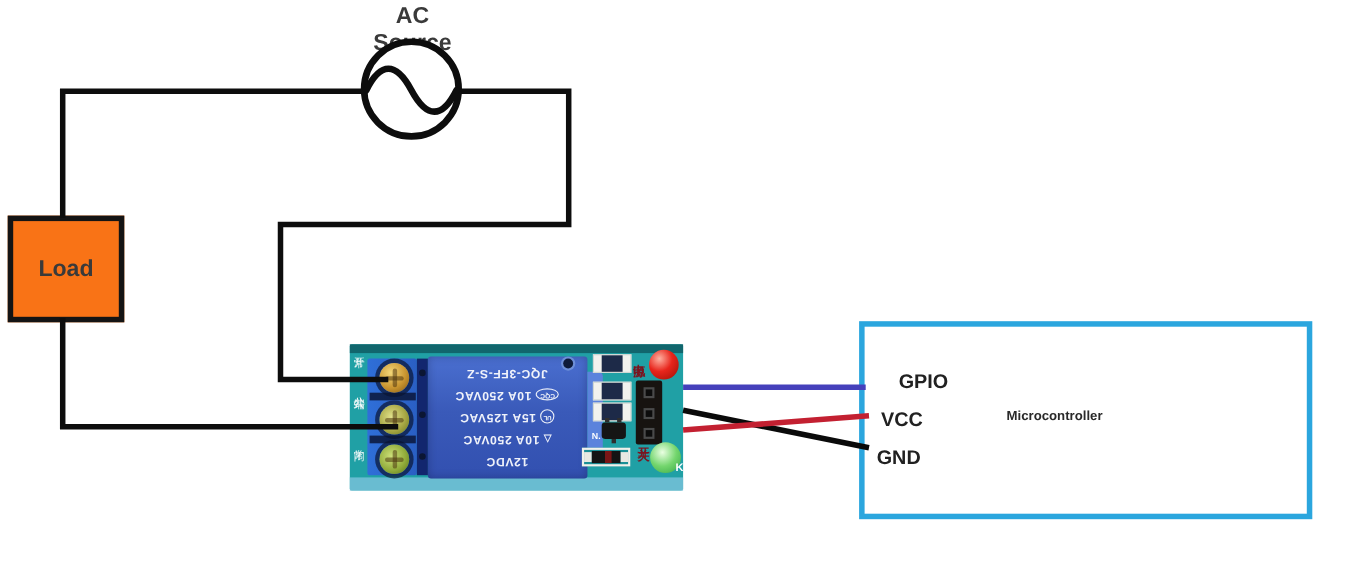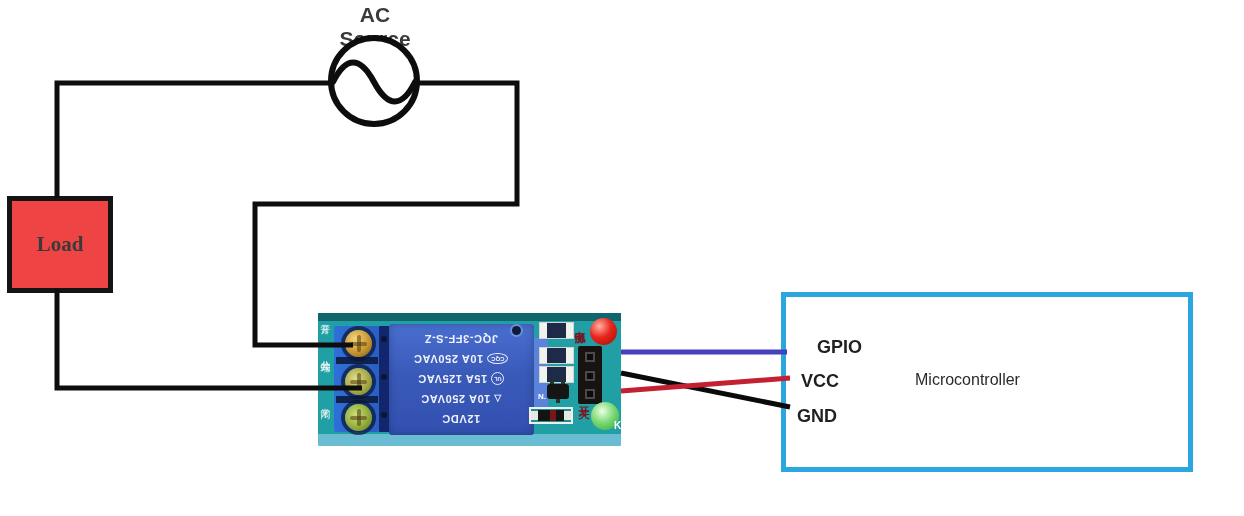--- a/index.html
+++ b/index.html
@@ -5,29 +5,29 @@
   html,body{margin:0;padding:0;background:#fff;}
   #canvas{
     position:relative;width:1244px;height:516px;background:#ffffff;overflow:hidden;
     font-family:"Liberation Sans", sans-serif;
   }
   .abs{position:absolute;}
   
   .diagram-label{color:#3a3a3a;font-weight:700;font-size:21px;}
   
   .load-box{
-    left:7px;top:196px;width:96px;height:87px;border:5px solid #141414;background:#ef4444;
-    display:flex;align-items:center;justify-content:center;font-family:Liberation Serif, serif;
+    left:7px;top:196px;width:96px;height:87px;border:5px solid #141414;background:#f97316;
+    display:flex;align-items:center;justify-content:center;
   }
   
   .mcu-box{
     left:781px;top:292px;width:402px;height:170px;border:5px solid #2ba6de;background:#ffffff;
   }
   .mcu-pin{color:#212121;font-weight:700;font-size:18px;}
-  .mcu-title{color:#2a2a2a;font-weight:400;font-size:16px;}
+  .mcu-title{color:#2a2a2a;font-weight:700;font-size:12px;}
   
   .relay-module{left:318px;top:313px;width:303px;height:133px;background:#20a0a5;border-radius:2px;}
   .pcb-top-strip{left:0;top:0;width:303px;height:8px;background:#11666d;}
   .pcb-bottom-strip{left:0;top:121px;width:303px;height:12px;background:rgba(130,198,224,0.75);}
   .terminal-block{left:16px;top:13px;width:45px;height:106px;background:linear-gradient(90deg,#2f6fd8,#2a5fc4);border-radius:2px;}
   .terminal-sep{left:18px;width:42px;height:7px;background:rgba(10,22,56,0.85);}
   .screw{width:27px;height:27px;border-radius:50%;box-shadow:0 0 0 4px rgba(10,20,50,0.7);}
   .screw-no{background:radial-gradient(circle at 38% 33%,#f3d678,#c99530 55%,#8a5f14 95%);}
   .screw-com{background:radial-gradient(circle at 40% 40%,#e0e08a,#a8a845 55%,#6f7a1e 95%);}
   .screw-nc{background:radial-gradient(circle at 40% 40%,#cde07a,#93ad3c 55%,#5d7a18 95%);}

